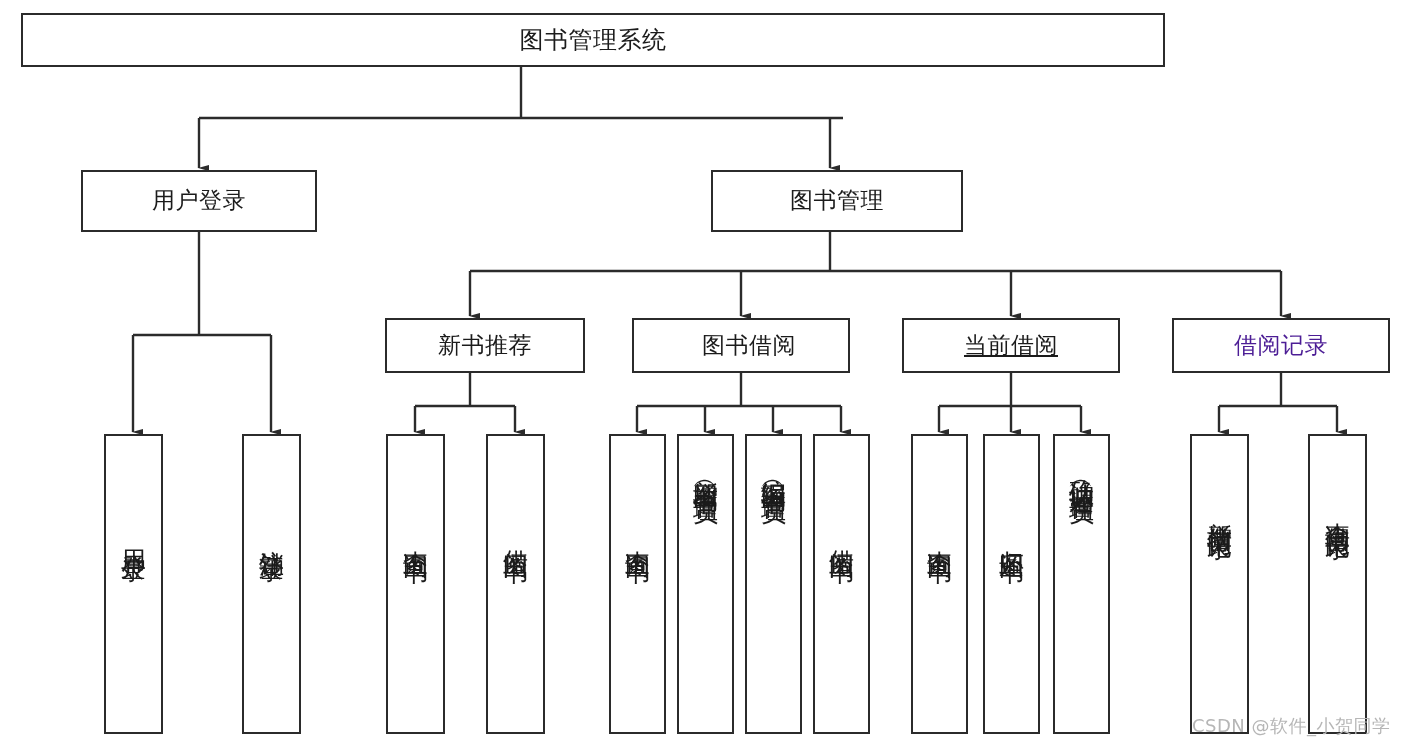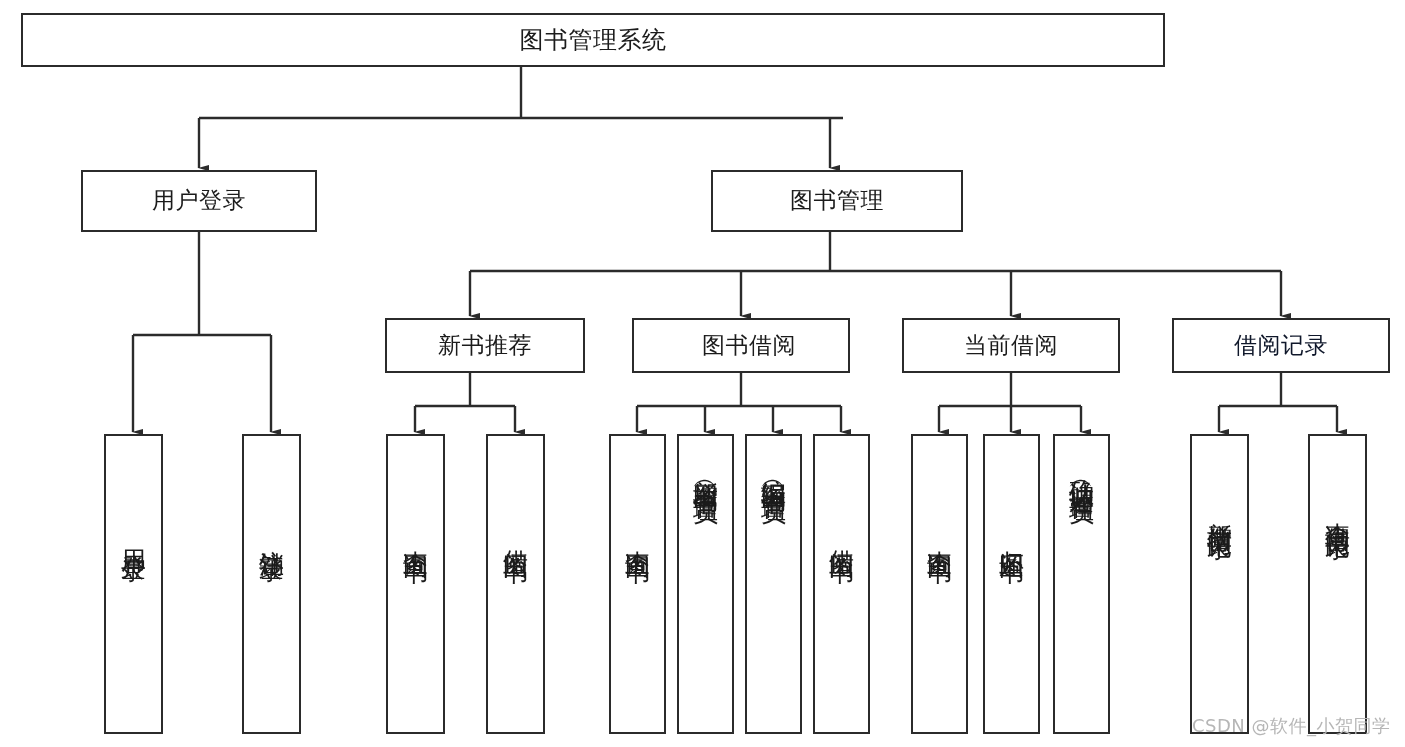--- a/index.html
+++ b/index.html
@@ -135,24 +135,24 @@
     <span class="label" style="color: rgb(27, 27, 27);">图书管理</span>
   </div>
 
   <div class="node horiz" id="node-l3-0" style="left: 361px; top: 318px; width: 200px; height: 55px; border-color: rgb(43, 43, 43); background: rgb(255, 255, 255); margin-left: 24px;">
     <span class="label" style="color: rgb(27, 27, 27);">新书推荐</span>
   </div>
   <div class="node horiz" id="node-l3-1" style="left: 632px; top: 318px; width: 218px; height: 55px; border-color: rgb(43, 43, 43); background: rgb(255, 255, 255); padding-left: 16px;">
     <span class="label" style="color: rgb(27, 27, 27);">图书借阅</span>
   </div>
   <div class="node horiz" id="node-l3-2" style="left: 902px; top: 318px; width: 218px; height: 55px; border-color: rgb(43, 43, 43); background: rgb(255, 255, 255);">
-    <span class="label" style="color: rgb(27, 27, 27);">当前借阅</span>
+    <span class="label" style="color: rgb(27, 27, 27); text-decoration: underline;">当前借阅</span>
   </div>
   <div class="node horiz" id="node-l3-3" style="left: 1172px; top: 318px; width: 218px; height: 55px; border-color: rgb(43, 43, 43); background: rgb(255, 255, 255);">
-    <span class="label" style="color: #0f172a;">借阅记录</span>
+    <span class="label" style="color: #4c1d95;">借阅记录</span>
   </div>
 
   <div class="node vert" id="node-leaf-0" style="left: 104px; top: 434px; width: 59px; height: 300px; padding-top: 94px; border-color: rgb(43, 43, 43); background: rgb(255, 255, 255);">
     <span class="label" style="color: rgb(27, 27, 27);">用户登录</span>
   </div>
   <div class="node vert" id="node-leaf-1" style="left: 242px; top: 434px; width: 59px; height: 300px; padding-top: 94px; border-color: rgb(43, 43, 43); background: rgb(255, 255, 255);">
     <span class="label" style="color: rgb(27, 27, 27);">注销登录</span>
   </div>
   <div class="node vert" id="node-leaf-2" style="left: 386px; top: 434px; width: 59px; height: 300px; padding-top: 94px; border-color: rgb(43, 43, 43); background: rgb(255, 255, 255);">
     <span class="label" style="color: rgb(27, 27, 27);">查询图书</span>

